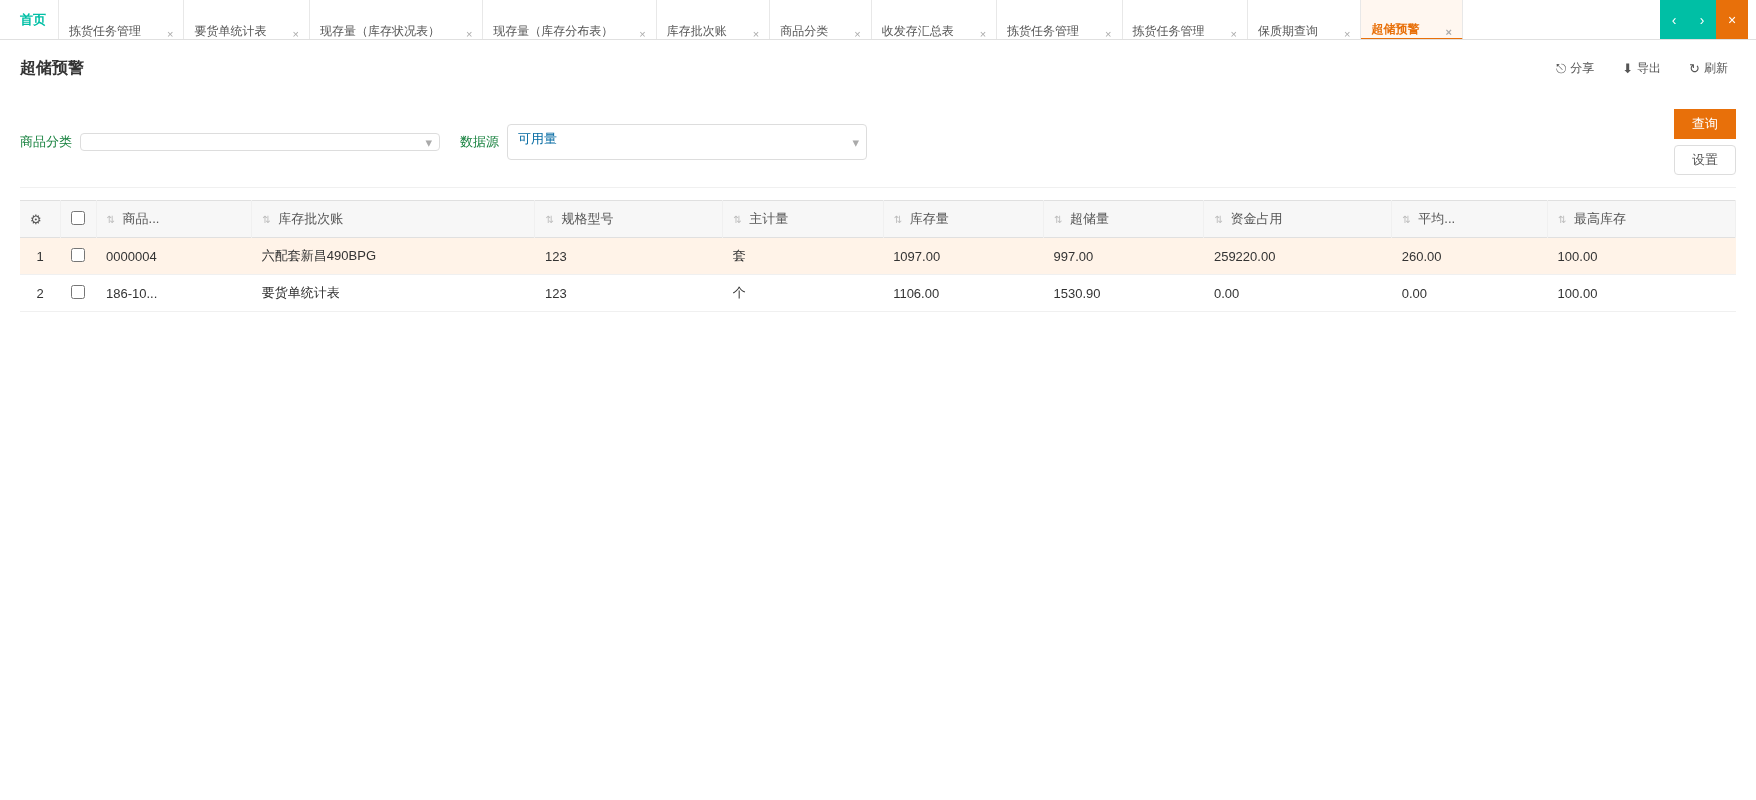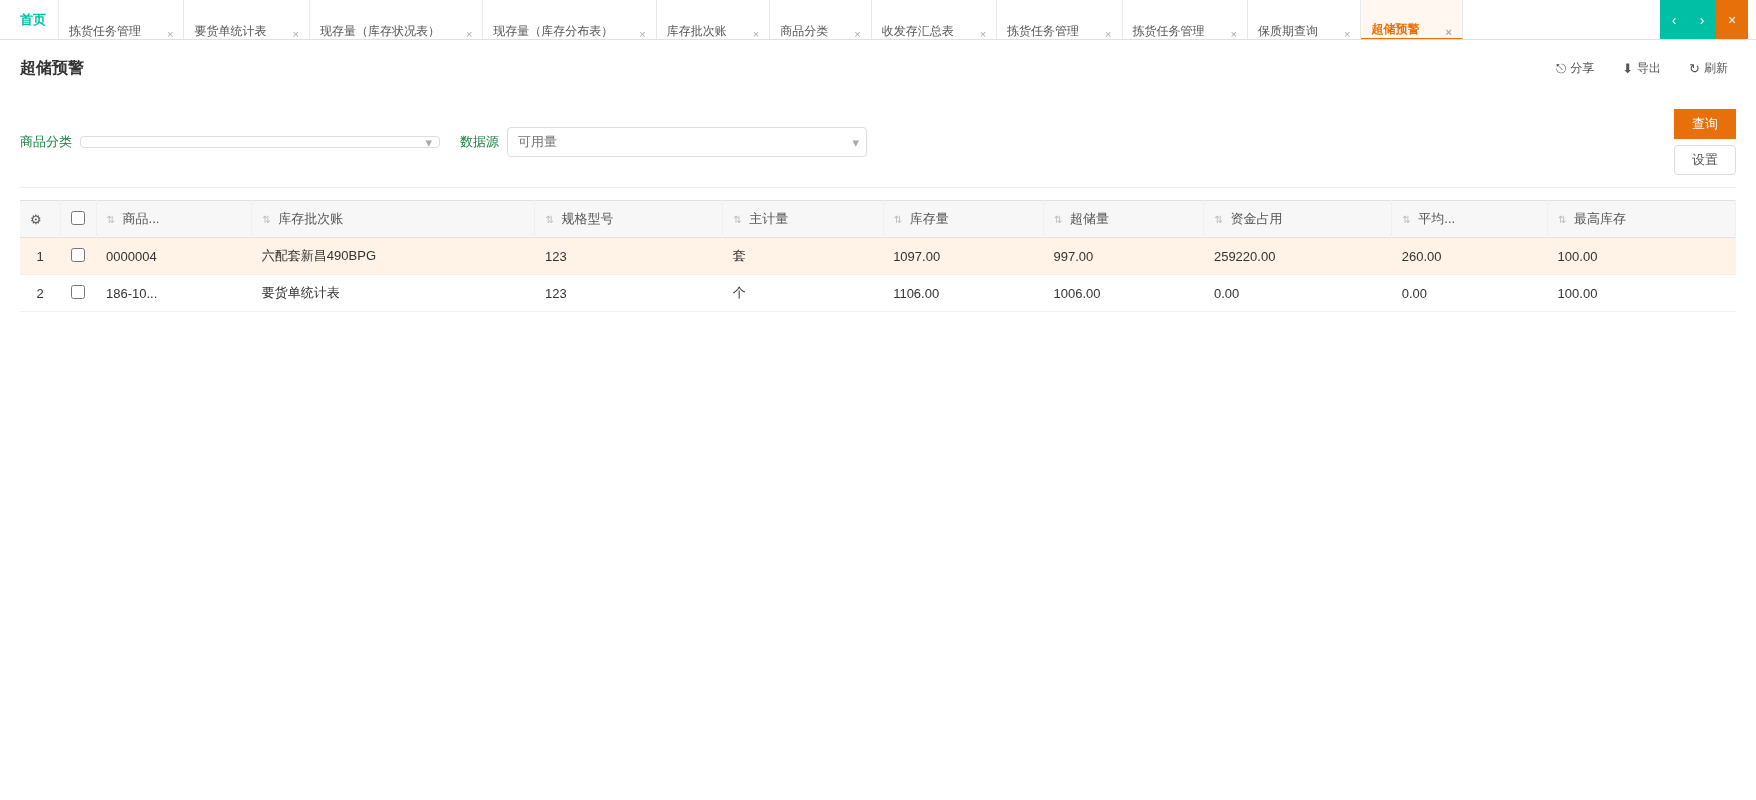--- a/index.html
+++ b/index.html
@@ -137,26 +137,26 @@
       top: 50%;
       transform: translateY(-50%);
       color: #aaa;
       pointer-events: none;
     }
     .filter-select-box {
       display: flex;
       align-items: flex-end;
       border: 1px solid #ddd;
       border-radius: 4px;
-      padding: 5px 28px 5px 10px;
+      padding: 5px 28px 11px 10px;
       min-width: 200px;
       background: #fff;
       cursor: pointer;
       font-size: 13px;
-      color: #737373;
+      color: #0369a1;
       position: relative;
     }
     .btn-query {
       background: #e8700a;
       color: #fff;
       border: none;
       border-radius: 0;
       padding: 6px 18px;
       font-size: 13px;
       cursor: pointer;
@@ -392,20 +392,20 @@
         <tr>
       <td class="row-num">2</td>
       <td class="checkbox-cell">
         <input type="checkbox" style="">
       </td>
       <td>186-10...</td>
       <td>要货单统计表</td>
       <td>123</td>
       <td>个</td>
       <td>1106.00</td>
-      <td>1006.00</td>
+      <td>1530.90</td>
       <td>0.00</td>
       <td>0.00</td>
       <td>100.00</td>
     </tr>
       </tbody>
   </table>
 </div>
 
 </body></html>

